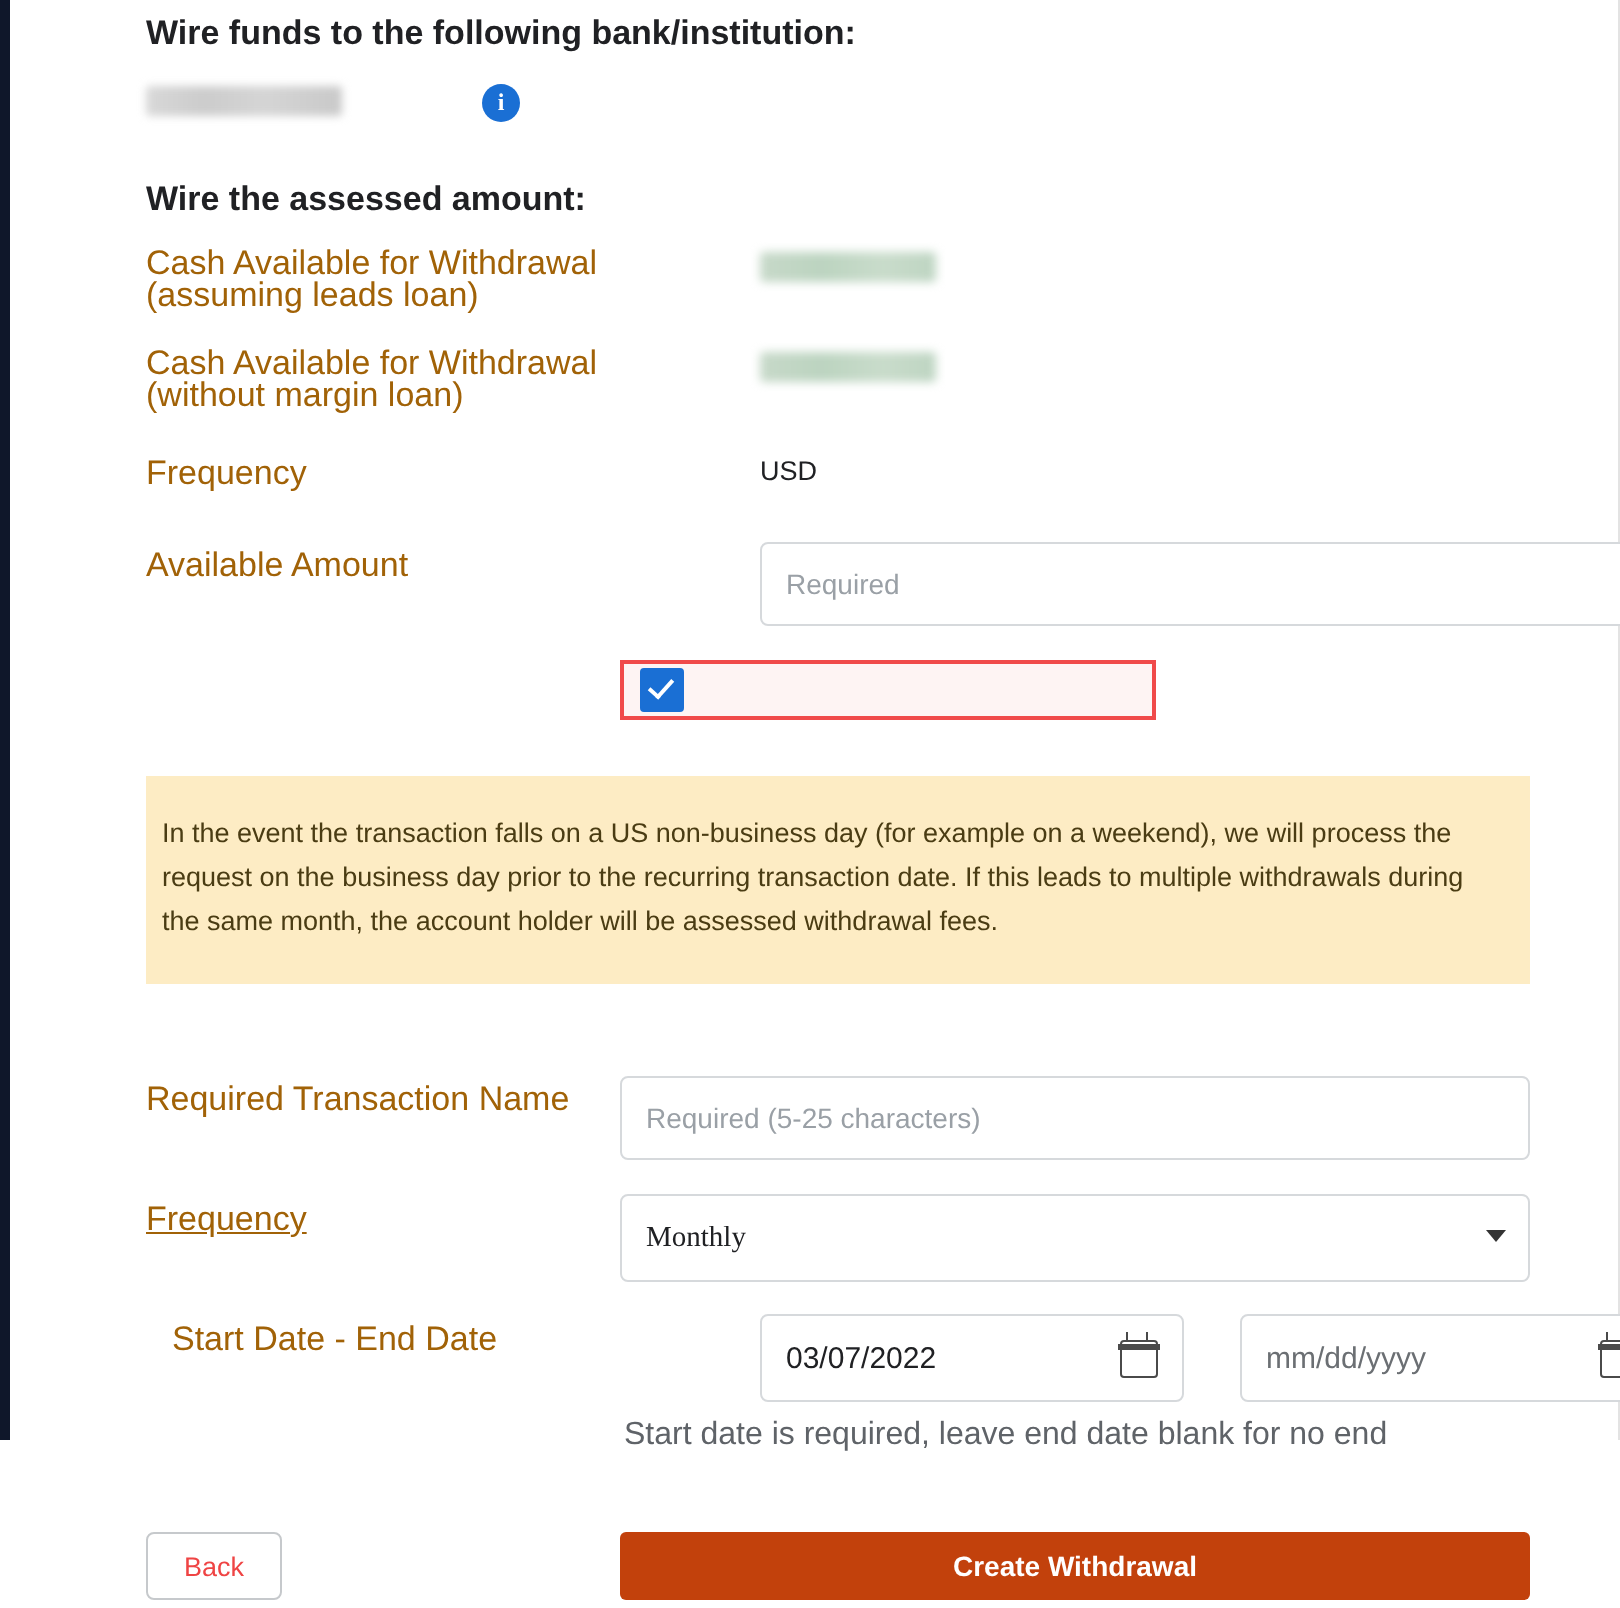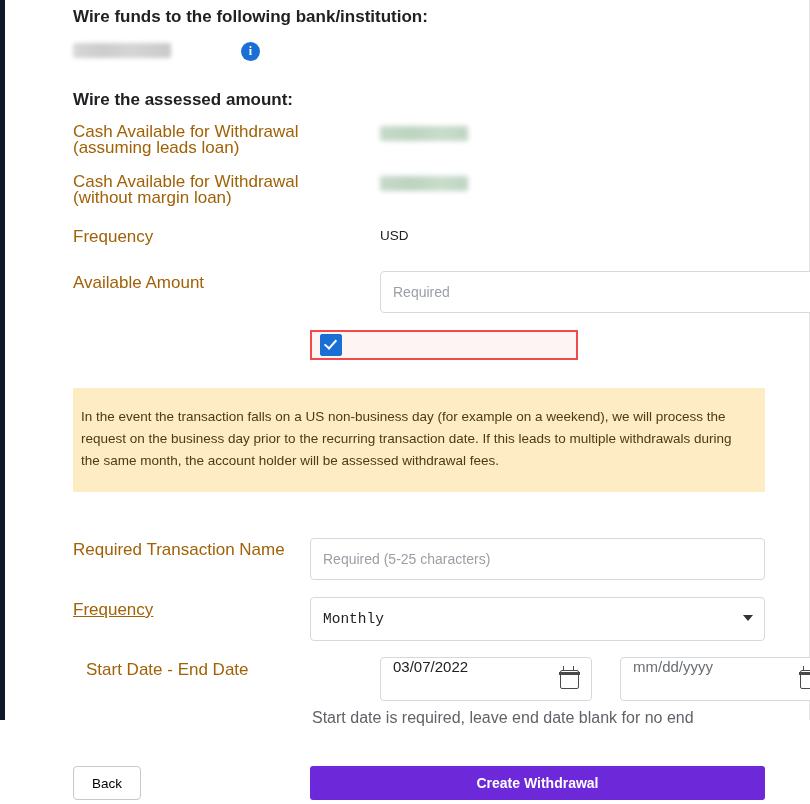--- a/index.html
+++ b/index.html
@@ -171,21 +171,21 @@
     top: 597px;
     width: 455px;
   }
   select.dropdown {
     box-sizing: border-box;
     width: 455px;
     height: 44px;
     border: 1px solid #d6d9dc;
     border-radius: 4px;
     background: #fff;
-    font-family: Liberation Mono, monospace;
+    font-family: Liberation Serif, serif;
     font-size: 14.5px;
     color: #202124;
     padding: 12px 12px;
     -webkit-appearance: none;
     appearance: none;
     outline: none;
   }
   .select-arrow {
     position: absolute;
     right: 12px;
@@ -200,20 +200,21 @@
 
   .date-input {
     position: absolute;
     box-sizing: border-box;
     height: 44px;
     width: 212px;
     border: 1px solid #d6d9dc;
     border-radius: 4px;
     background: #fff;
     display: flex;
+    align-items: center;
     padding: 0 12px;
     font-size: 15px;
     color: #202124;
   }
   .date-input.empty { color: #6b6f73; }
   .date-icon {
     position: absolute;
     right: 12px;
     top: 12px;
     width: 17px;
@@ -255,33 +256,33 @@
     left: 0;
     top: 766px;
     width: 68px;
     height: 34px;
     box-sizing: border-box;
     border: 1px solid #c6c9cc;
     border-radius: 4px;
     background: #fff;
     font-family: "Liberation Sans", sans-serif;
     font-size: 13.5px;
-    color: #000000;
+    color: #ef4444;
     cursor: pointer;
   }
   .btn-create {
     position: absolute;
     left: 237px;
     top: 766px;
     width: 455px;
     height: 34px;
     box-sizing: border-box;
     border: none;
     border-radius: 3px;
-    background: #6d28d9;
+    background: #c2410c;
     color: #ffffff;
     font-family: "Liberation Sans", sans-serif;
     font-size: 14px;
     font-weight: bold;
     cursor: pointer;
   }
 </style>
 </head>
 <body>
 

